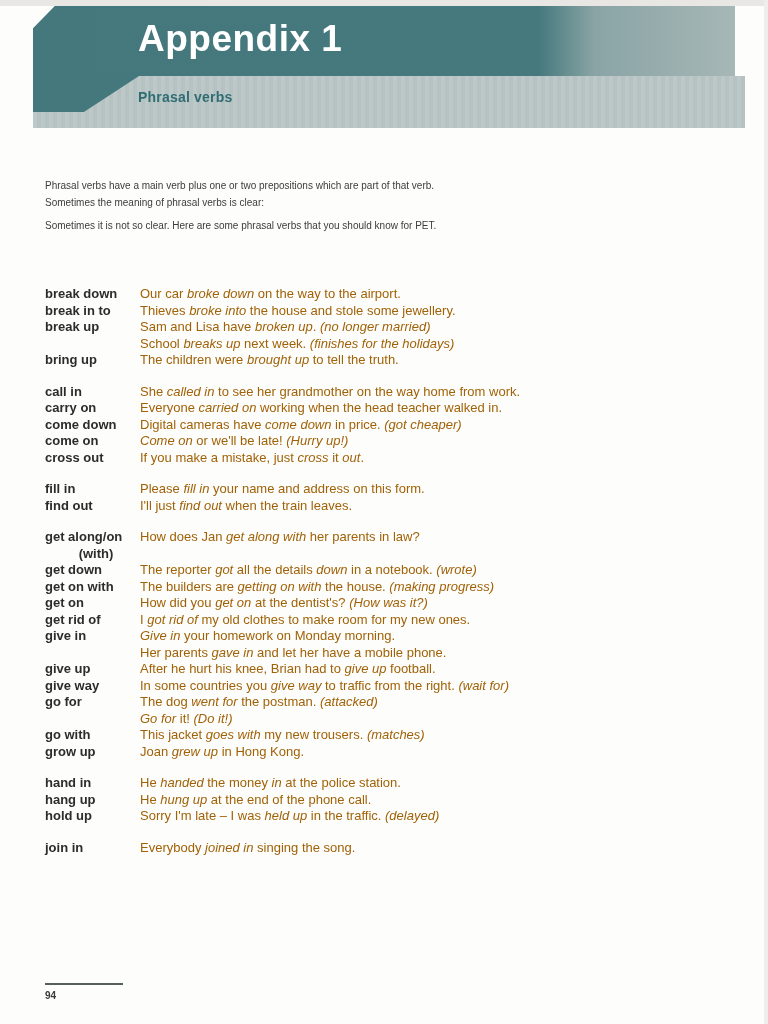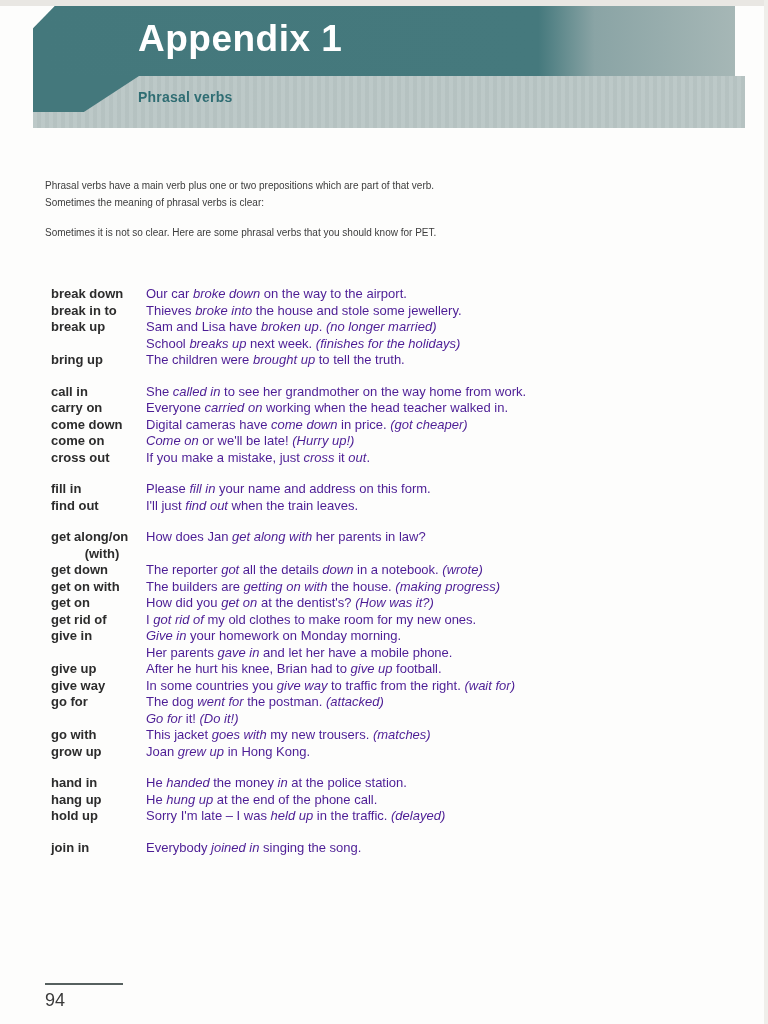--- a/index.html
+++ b/index.html
@@ -37,34 +37,34 @@
     font-size:37px; font-weight:bold; color:#ffffff; letter-spacing:.5px;
   }
   .subtitle {
     position:absolute; left:105px; top:83px;
     font-size:14px; font-weight:bold; color:#2f6d73; letter-spacing:.2px;
   }
 
   
   .intro { position:absolute; left:45px; top:178px; width:670px; font-size:10px; line-height:16.5px; }
   .intro .indent { padding-left:50px; }
-  .intro .spaced { margin-top:14px; }
+  .intro .spaced { margin-top:7px; }
   i { font-style:italic; }
 
   
   .pv-list { position:absolute; left:45px; top:286px; width:695px; font-size:13px; line-height:16.5px; }
-  .group { margin-bottom:15px;margin-left:6px; }
+  .group { margin-bottom:15px; }
   .row { display:flex; align-items:flex-start; }
   .verb { width:95px; flex:0 0 95px; font-weight:bold; color:#2c2c2c; }
   .verb .verb-cont { padding-left:7px;text-align:center; }
-  .ex { flex:1; color:#4c1d95; }
+  .ex { flex:1; color:#a16207; }
 
   
   .footer-rule { position:absolute; left:45px; top:983px; width:78px; height:2px; background:#56605f; }
-  .page-number { position:absolute; left:45px; top:990px; font-size:18px; font-weight:normal; color:#3a3a3a; }
+  .page-number { position:absolute; left:45px; top:990px; font-size:10px; font-weight:bold; color:#3a3a3a; }
 </style>
 </head>
 <body>
 
 <div class="scan-edge-top"></div>
 <div class="scan-edge-right"></div>
 
 <div class="header">
   <div class="band-light"></div>
   <div class="band-dark"></div>

